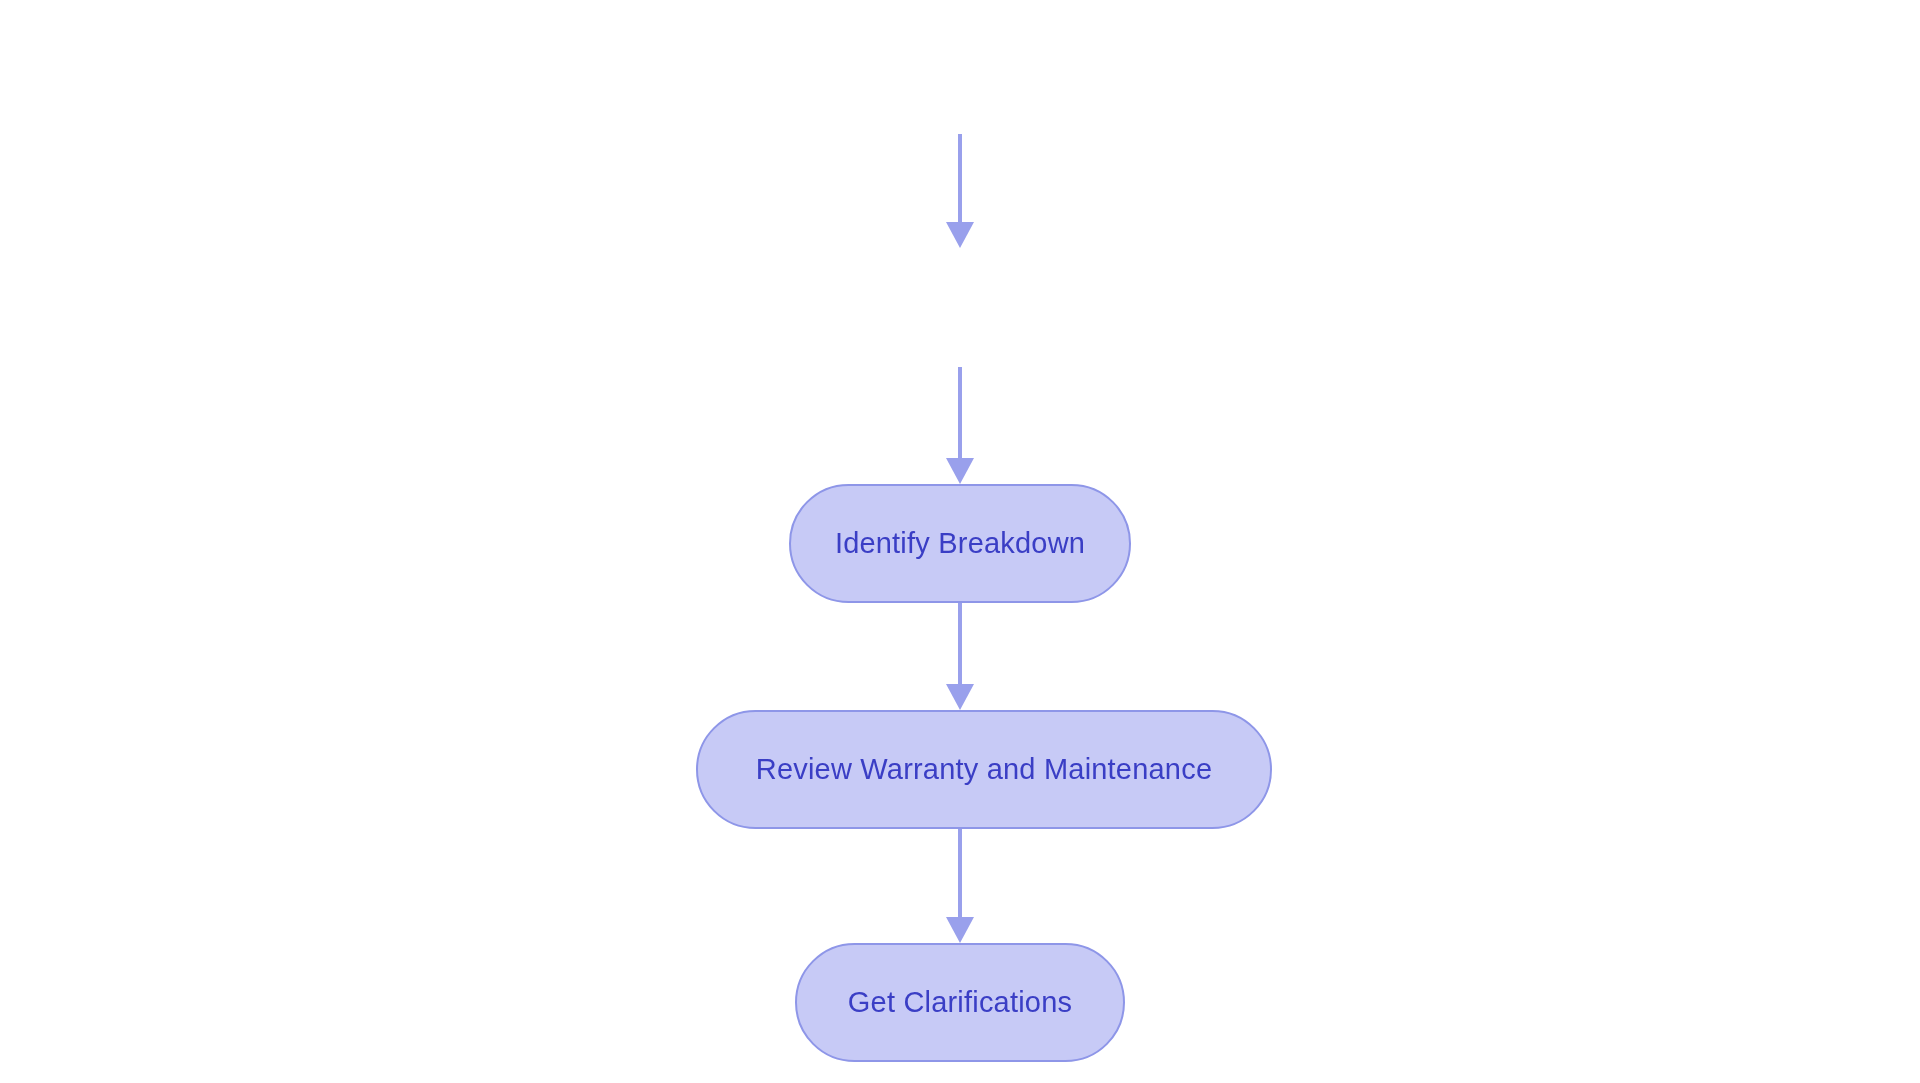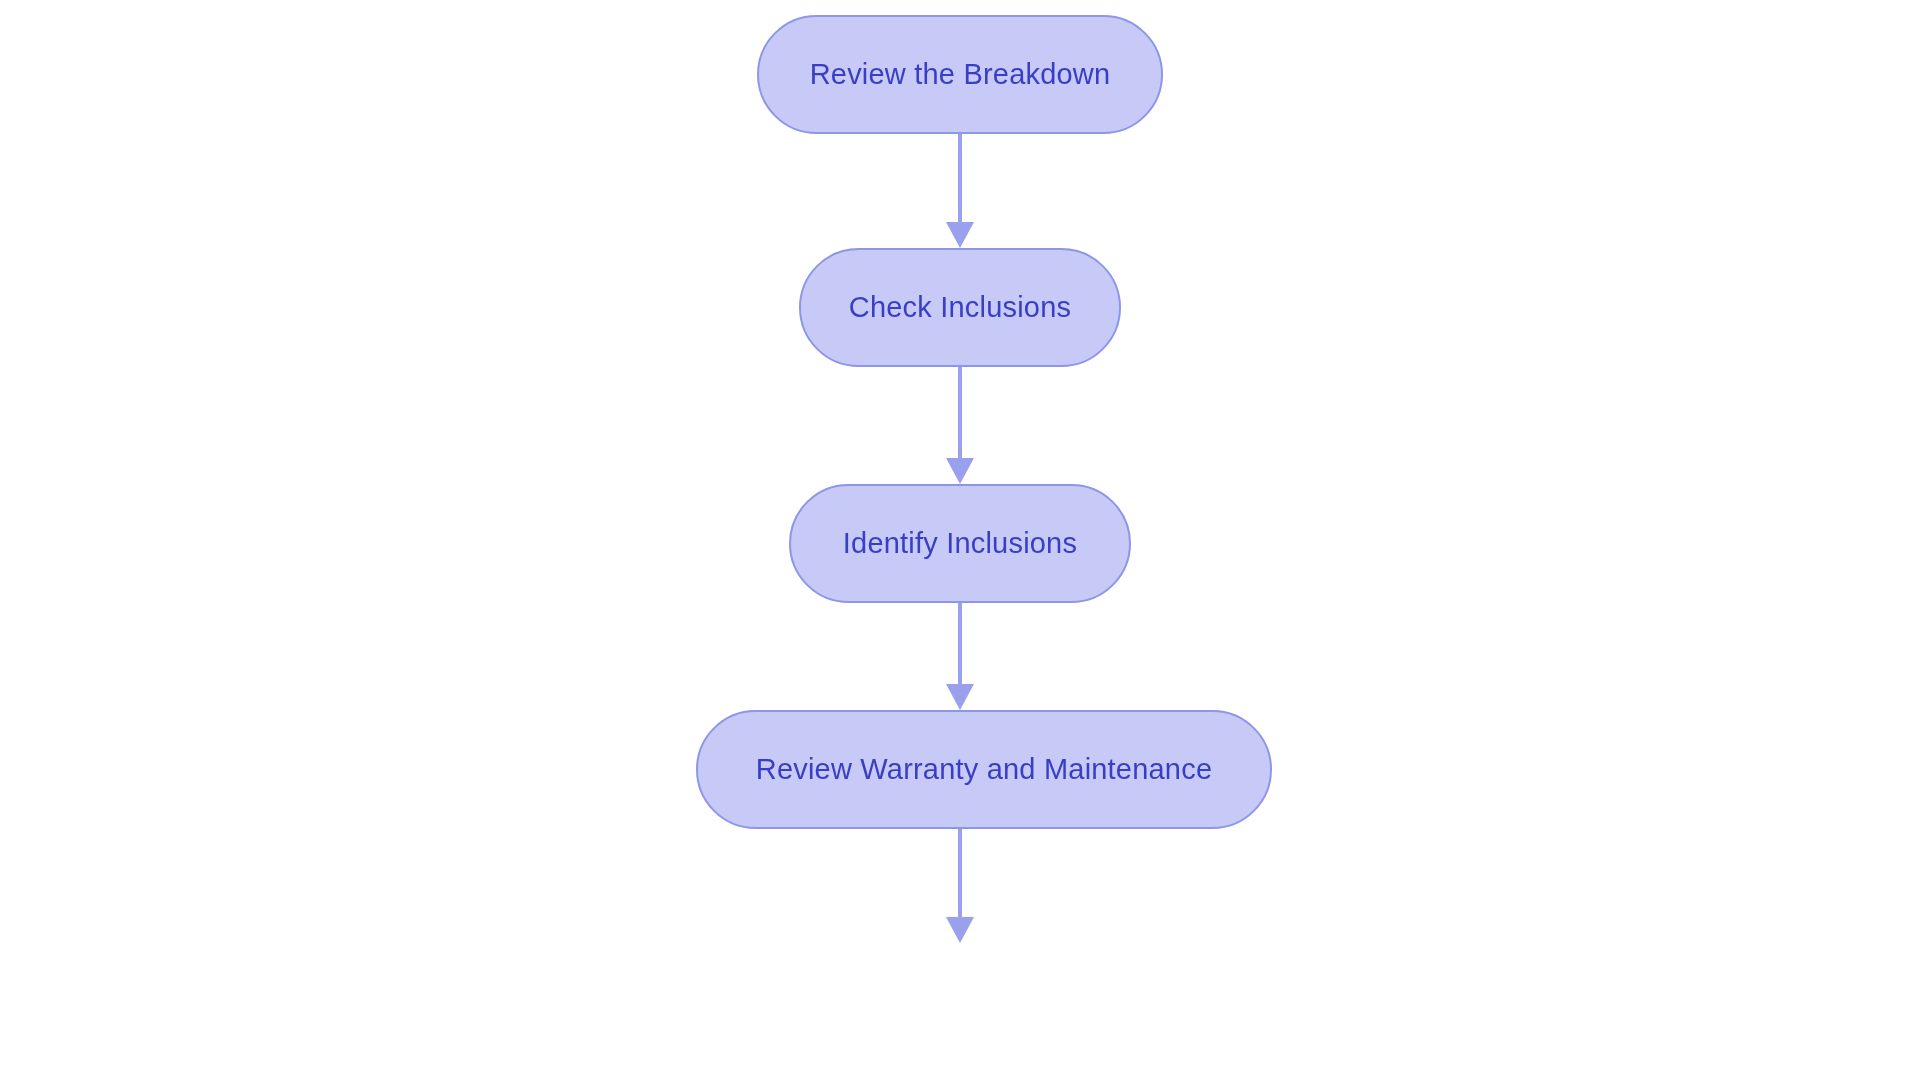--- a/index.html
+++ b/index.html
@@ -64,42 +64,41 @@
     border-left: 14px solid transparent;
     border-right: 14px solid transparent;
     border-top: 26px solid var(--arrow, #99a0ec);
   }
 </style>
 </head>
 <body>
 
 <div class="canvas">
 
-  <div class="node n1">Review the Breakdown</div>
 
   <div class="arrow a1">
     <div class="arrow-line"></div>
     <div class="arrow-head"></div>
   </div>
 
-  <div class="node n2">Check Inclusions</div>
 
   <div class="arrow a2">
     <div class="arrow-line"></div>
     <div class="arrow-head"></div>
   </div>
 
-  <div class="node n3">Identify Inclusions</div>
+  <div class="node n3">Identify Breakdown</div>
 
   <div class="arrow a3">
     <div class="arrow-line"></div>
     <div class="arrow-head"></div>
   </div>
 
   <div class="node n4">Review Warranty and Maintenance</div>
 
   <div class="arrow a4">
     <div class="arrow-line"></div>
     <div class="arrow-head"></div>
   </div>
 
+  <div class="node n5">Get Clarifications</div>
 
 </div>
 
 </body></html>

